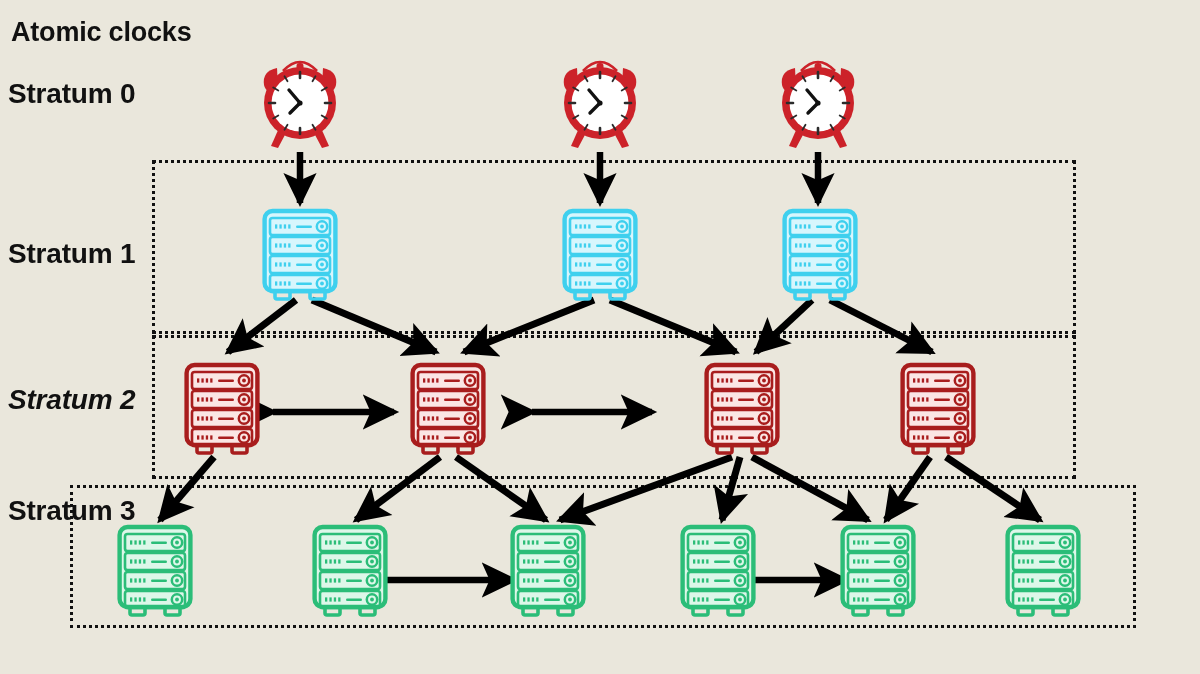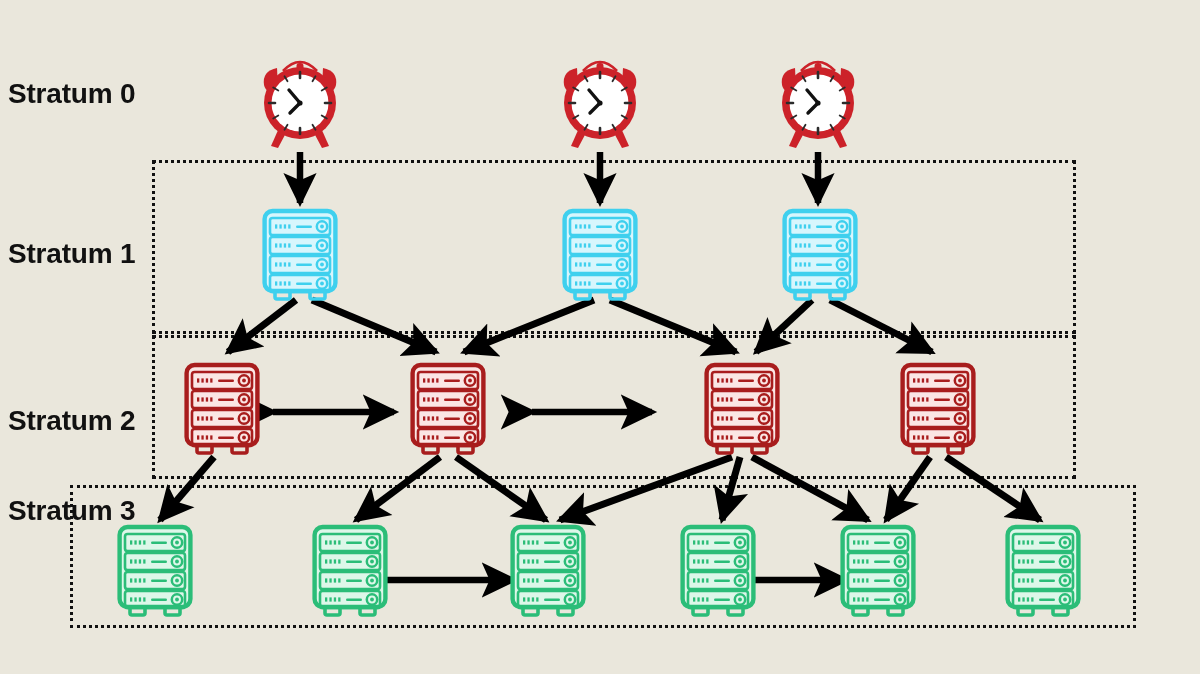--- a/index.html
+++ b/index.html
@@ -31,24 +31,25 @@
     box-sizing:border-box;
     background:transparent;
   }
   .node{position:absolute;}
 </style>
 </head>
 <body style="background: rgb(234, 231, 220);">
 
 <div id="stage">
 
+  <div class="lbl" id="title">Atomic clocks</div>
 
   <div class="lbl stratum-label" id="lab0" style="left: 8px; top: 78px;">Stratum 0</div>
   <div class="lbl stratum-label" id="lab1" style="left: 8px; top: 238px;">Stratum 1</div>
-  <div class="lbl stratum-label" id="lab2" style="left: 8px; top: 405px;">Stratum 2</div>
+  <div class="lbl stratum-label" id="lab2" style="left: 8px; top: 384px; font-style: italic;">Stratum 2</div>
   <div class="lbl stratum-label" id="lab3" style="left: 8px; top: 495px;">Stratum 3</div>
 
   <div class="dbox" id="box1" style="left: 152px; top: 160px; width: 924px; height: 174px; border-color: rgb(17, 17, 17);"></div>
   <div class="dbox" id="box2" style="left: 152px; top: 335px; width: 924px; height: 144px; border-color: rgb(17, 17, 17);"></div>
   <div class="dbox" id="box3" style="left: 70px; top: 485px; width: 1066px; height: 143px; border-color: rgb(17, 17, 17);"></div>
 
   <svg id="svg-layer" viewBox="0 0 1200 674">
     <defs>
       <marker id="ah" markerWidth="6" markerHeight="6" refX="4.6" refY="3" orient="auto" markerUnits="strokeWidth">
         <path d="M0,0.45 L5.2,3 L0,5.55 L1.1,3 Z" fill="#000000"></path>

